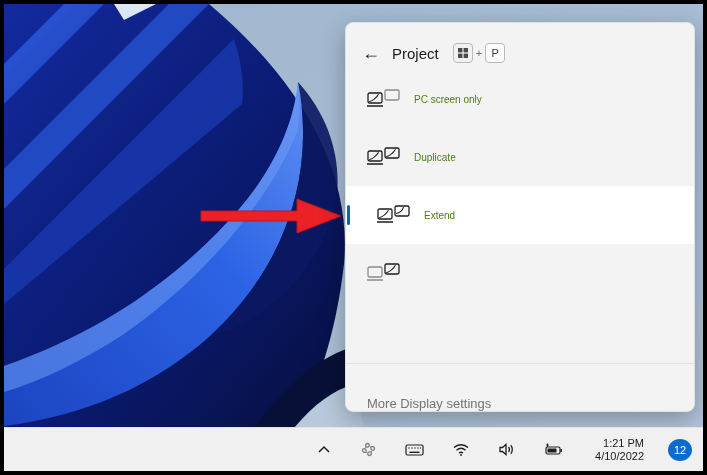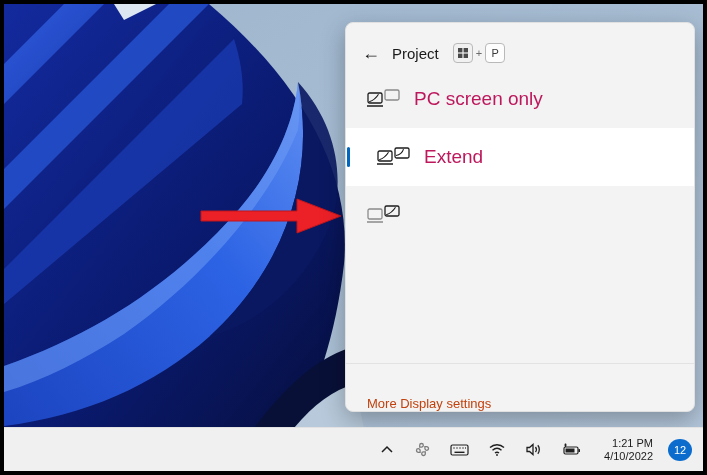--- a/index.html
+++ b/index.html
@@ -8,21 +8,21 @@
 
   .frame { position:relative; width:707px; height:475px; background:#000; overflow:hidden; }
   .desktop { position:absolute; left:4px; top:4px; width:699px; height:467px; overflow:hidden; background:#9fb7cf; }
 
   .wallpaper { position:absolute; left:0; top:0; width:699px; height:424px; }
 
   
   .taskbar { position:absolute; left:0; bottom:0; width:699px; height:44px;
              background:#f0f0f0; border-top:1px solid #e2e2e2;
              display:flex; align-items:center; justify-content:flex-end; }
-  .tray { display:flex; align-items:center; gap:7px; height:100%; }
+  .tray { display:flex; align-items:center; gap:16px; height:100%; }
   .tray-btn { display:flex; align-items:center; justify-content:center; height:100%; padding:0 6px; }
   .tray-btn svg { display:block; }
   .clock { text-align:right; font-size:11px; line-height:13px; color:#1b1b1b; padding:0 8px 0 10px; }
   .badge { width:24px; height:22px; border-radius:50%; background:#0b6cce; color:#fff;
            font-size:11px; display:flex; align-items:center; justify-content:center; margin-right:11px; }
 
   
   .panel { position:absolute; left:341px; top:18px; width:350px; height:390px;
            background:#f3f3f3; border:1px solid #e0e0e0; border-radius:8px;
            box-shadow:0 8px 24px rgba(0,0,0,.28); overflow:hidden; }
@@ -36,25 +36,25 @@
   .keycap.win { background:#f1f1f1; }
   .shortcut-plus { font-size:11px; color:#6b6b6b; }
 
   .options { position:absolute; top:47px; left:0; width:100%; }
   .option { position:relative; height:58px; display:flex; align-items:center; padding-left:21px; }
   .option.selected { background:#ffffff;padding-left:31px; }
   .accent-bar { display:none; position:absolute; left:1px; top:19px; width:3px; height:20px;
                 border-radius:2px; background:#0067c0; }
   .option.selected .accent-bar { display:block; }
   .option-icon { width:34px; height:22px; flex:0 0 34px; }
-  .option-label { margin-left:13px; font-size:19px; color:#be185d; }
+  .option-label { margin-left:13px; font-size:10px; color:#4d7c0f; }
 
   .panel-footer { position:absolute; left:0; bottom:0; width:100%; height:48px;
                   border-top:1px solid #e2e2e2; display:flex; align-items:center; padding-left:21px; }
-  .footer-link { font-size:13px; color:#c2410c;margin-top:31px; }
+  .footer-link { font-size:13px; color:#737373;margin-top:31px; }
 
   
   .annotation-arrow { position:absolute; left:195px; top:192px; }
 </style>
 </head>
 <body>
 
 <div class="frame">
   <div class="desktop">
 
@@ -130,20 +130,33 @@
             <g fill="none" stroke="#1c1c1c" stroke-width="1.3">
               <rect x="1" y="5" width="14" height="10" rx="1.5"></rect>
               <path d="M2.2,13.8 C6,12.5 9.5,9.5 11.5,6.2" stroke-width="1.1"></path>
               <line x1="0" y1="18" x2="16" y2="18"></line>
               <rect x="18" y="2" width="14" height="10" rx="1.5" stroke="#8a8a8a"></rect>
             </g>
           </svg>
           <div class="option-label">PC screen only</div>
         </div>
 
+        <div class="option">
+
+          <svg class="option-icon" viewBox="0 0 34 22">
+            <g fill="none" stroke="#1c1c1c" stroke-width="1.3">
+              <rect x="1" y="5" width="14" height="10" rx="1.5"></rect>
+              <path d="M2.2,13.8 C6,12.5 9.5,9.5 11.5,6.2" stroke-width="1.1"></path>
+              <line x1="0" y1="18" x2="16" y2="18"></line>
+              <rect x="18" y="2" width="14" height="10" rx="1.5"></rect>
+              <path d="M19.2,10.8 C23,9.5 26.5,6.5 28.5,3.2" stroke-width="1.1"></path>
+            </g>
+          </svg>
+          <div class="option-label">Duplicate</div>
+        </div>
 
         <div class="option selected">
           <div class="accent-bar"></div>
           <svg class="option-icon" viewBox="0 0 34 22">
             <g fill="none" stroke="#1c1c1c" stroke-width="1.3">
               <rect x="1" y="5" width="14" height="10" rx="1.5"></rect>
               <path d="M2.2,13.8 C6,12.5 9.5,9.5 11.5,6.2" stroke-width="1.1"></path>
               <line x1="0" y1="18" x2="16" y2="18"></line>
               <rect x="18" y="2" width="14" height="10" rx="1.5"></rect>
               <path d="M19,9.5 C22.5,9 25.5,6.5 26.5,3.2" stroke-width="1.1"></path>

